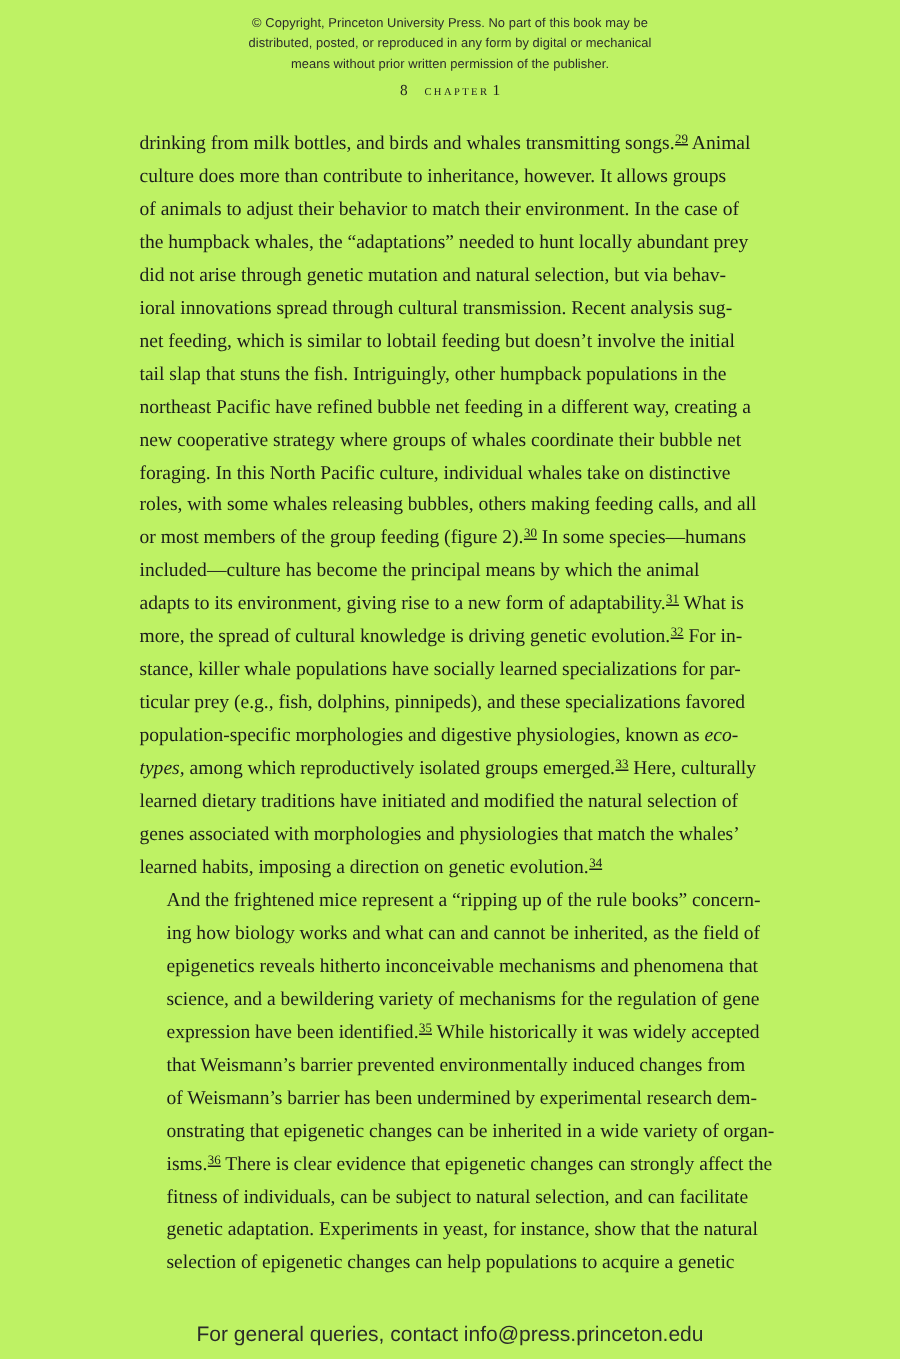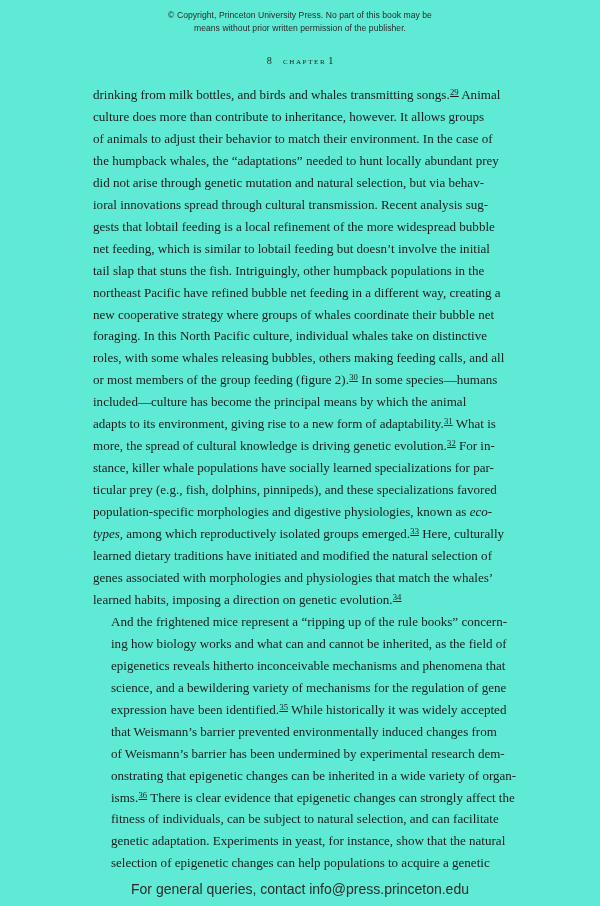--- a/index.html
+++ b/index.html
@@ -16,21 +16,21 @@
     font-family: "Liberation Serif", "DejaVu Serif", serif;
     color: #1a1a1a;
     -webkit-font-smoothing: antialiased;
   }
 
   .page {
     position: absolute;
     inset: 0;
     width: 600px;
     height: 906px;
-    background: #5eead4;
+    background: #bef264;
   }
 
   
   .copyright-notice {
     position: absolute;
     left: 0;
     right: 0;
     top: 9px;
     text-align: center;
     font-family: "Liberation Sans", "DejaVu Sans", sans-serif;
@@ -130,36 +130,36 @@
     white-space: nowrap;
   }
 </style>
 </head>
 <body>
 
 <div class="page">
 
   <div class="copyright-notice">
     <span class="cline">© Copyright, Princeton University Press. No part of this book may be</span>
+    <span class="cline">distributed, posted, or reproduced in any form by digital or mechanical</span>
     <span class="cline">means without prior written permission of the publisher.</span>
   </div>
 
   <div class="running-head">
     <span class="folio">8</span><span class="chaptitle">CHAPTER</span><span class="chapnum">1</span>
   </div>
 
   <div class="textblock" id="textblock">
       <p class="para">
         <span class="ln j">drinking from milk bottles, and birds and whales transmitting songs.<sup>29</sup> Animal</span>
         <span class="ln j">culture does more than contribute to inheritance, however. It allows groups</span>
         <span class="ln j">of animals to adjust their behavior to match their environment. In the case of</span>
         <span class="ln j">the humpback whales, the “adaptations” needed to hunt locally abundant prey</span>
         <span class="ln j">did not arise through genetic mutation and natural selection, but via behav-</span>
         <span class="ln j">ioral innovations spread through cultural transmission. Recent analysis sug-</span>
-        <span class="ln j">gests that lobtail feeding is a local refinement of the more widespread bubble</span>
         <span class="ln j">net feeding, which is similar to lobtail feeding but doesn’t involve the initial</span>
         <span class="ln j">tail slap that stuns the fish. Intriguingly, other humpback populations in the</span>
         <span class="ln j">northeast Pacific have refined bubble net feeding in a different way, creating a</span>
         <span class="ln j">new cooperative strategy where groups of whales coordinate their bubble net</span>
         <span class="ln j">foraging. In this North Pacific culture, individual whales take on distinctive</span>
         <span class="ln j">roles, with some whales releasing bubbles, others making feeding calls, and all</span>
         <span class="ln j">or most members of the group feeding (figure 2).<sup>30</sup> In some species—humans</span>
         <span class="ln j">included—culture has become the principal means by which the animal</span>
         <span class="ln j">adapts to its environment, giving rise to a new form of adaptability.<sup>31</sup> What is</span>
         <span class="ln j">more, the spread of cultural knowledge is driving genetic evolution.<sup>32</sup> For in-</span>

